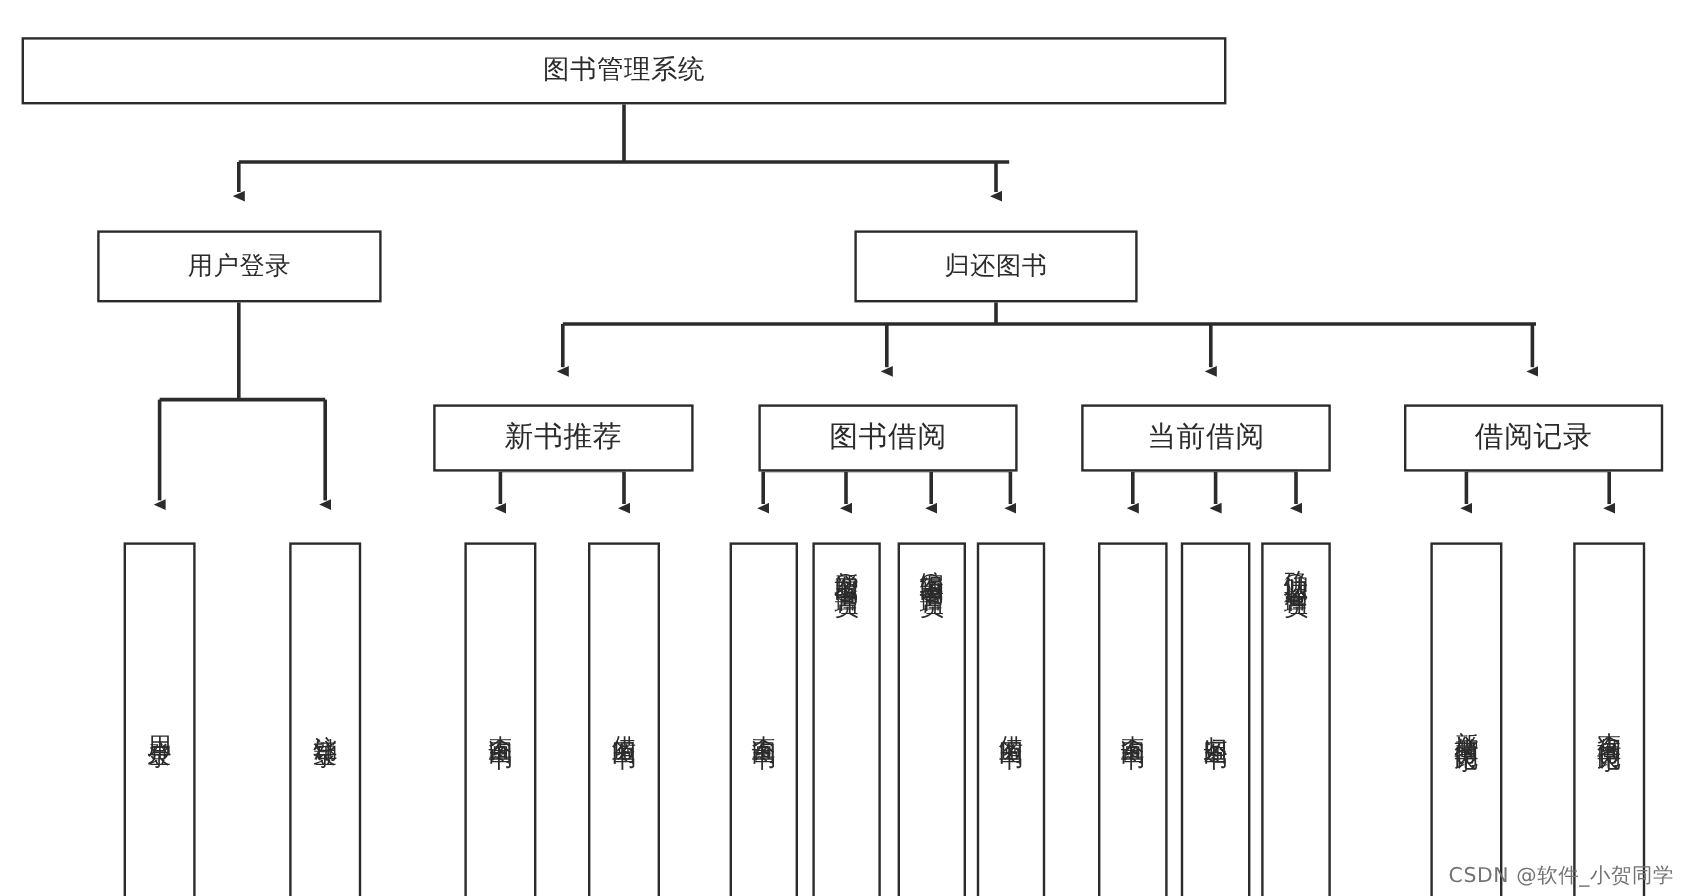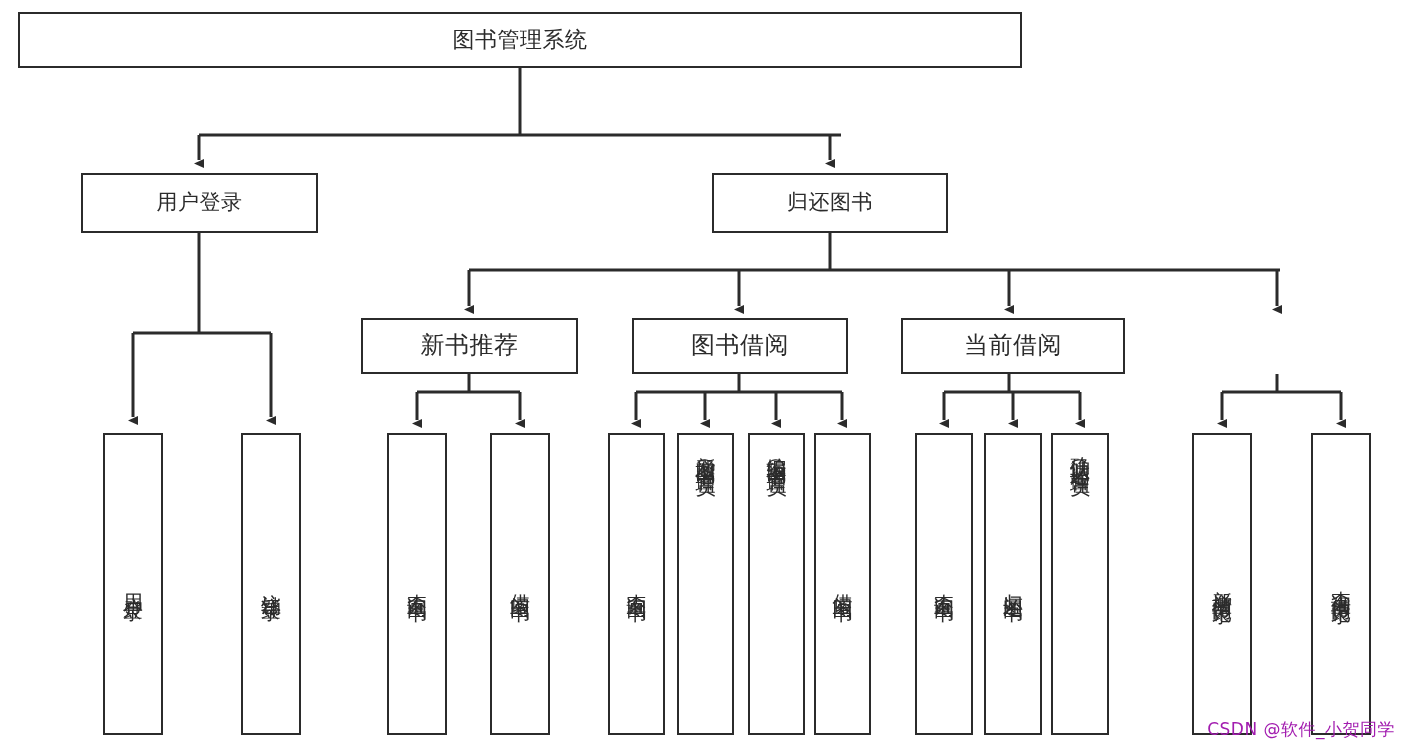--- a/index.html
+++ b/index.html
@@ -27,20 +27,21 @@
   }
   .node {
     position: absolute;
     box-sizing: border-box;
     border: 2px solid #2b2b2b;
     background: #ffffff;
     display: flex;
     align-items: center;
     justify-content: center;
     z-index: 3;
+    margin-top: 19px;
   }
   .node-label {
     color: #2b2b2b;
     font-size: 21px;
     line-height: 1.22;
     letter-spacing: 0.5px;
     white-space: nowrap;
     text-align: center;
   }
   .node.vertical .node-label {
@@ -58,21 +59,21 @@
     justify-content: center;
   }
   .node.leaf.top-aligned {
     align-items: flex-start;
     padding-top: 6px;
   }
   #watermark {
     position: absolute;
     right: 10px;
     bottom: 6px;
-    color: #a21caf;
+    color: #737373;
     font-size: 17px;
     letter-spacing: 0.5px;
     z-index: 5;
     white-space: nowrap;
     pointer-events: none;
   }
 </style>
 </head>
 <body>
 
@@ -141,24 +142,27 @@
   </div>
 
   <div class="node level-2" style="left:361px; top:318px; width:217px; height:56px;">
     <span class="node-label">新书推荐</span>
   </div>
 
   <div class="node level-2" style="left:632px; top:318px; width:216px; height:56px;">
     <span class="node-label">图书借阅</span>
   </div>
 
-  <div class="node level-2" style="left:901px; top:318px; width:224px; height:56px;">
+  <div class="node level-2" style="left:901px; top:318px; width:208px; height:56px;">
     <span class="node-label">当前借阅</span>
   </div>
 
+  <div class="node level-2" style="left:1170px; top:318px; width:216px; height:56px;">
+    <span class="node-label">借阅记录</span>
+  </div>
 
   <div class="node leaf vertical" style="left:103px; top:433px; width:60px; height:302px;">
     <span class="node-label">用户登录</span>
   </div>
 
   <div class="node leaf vertical" style="left:241px; top:433px; width:60px; height:302px;">
     <span class="node-label">注销登录</span>
   </div>
 
   <div class="node leaf vertical" style="left:387px; top:433px; width:60px; height:302px;">

